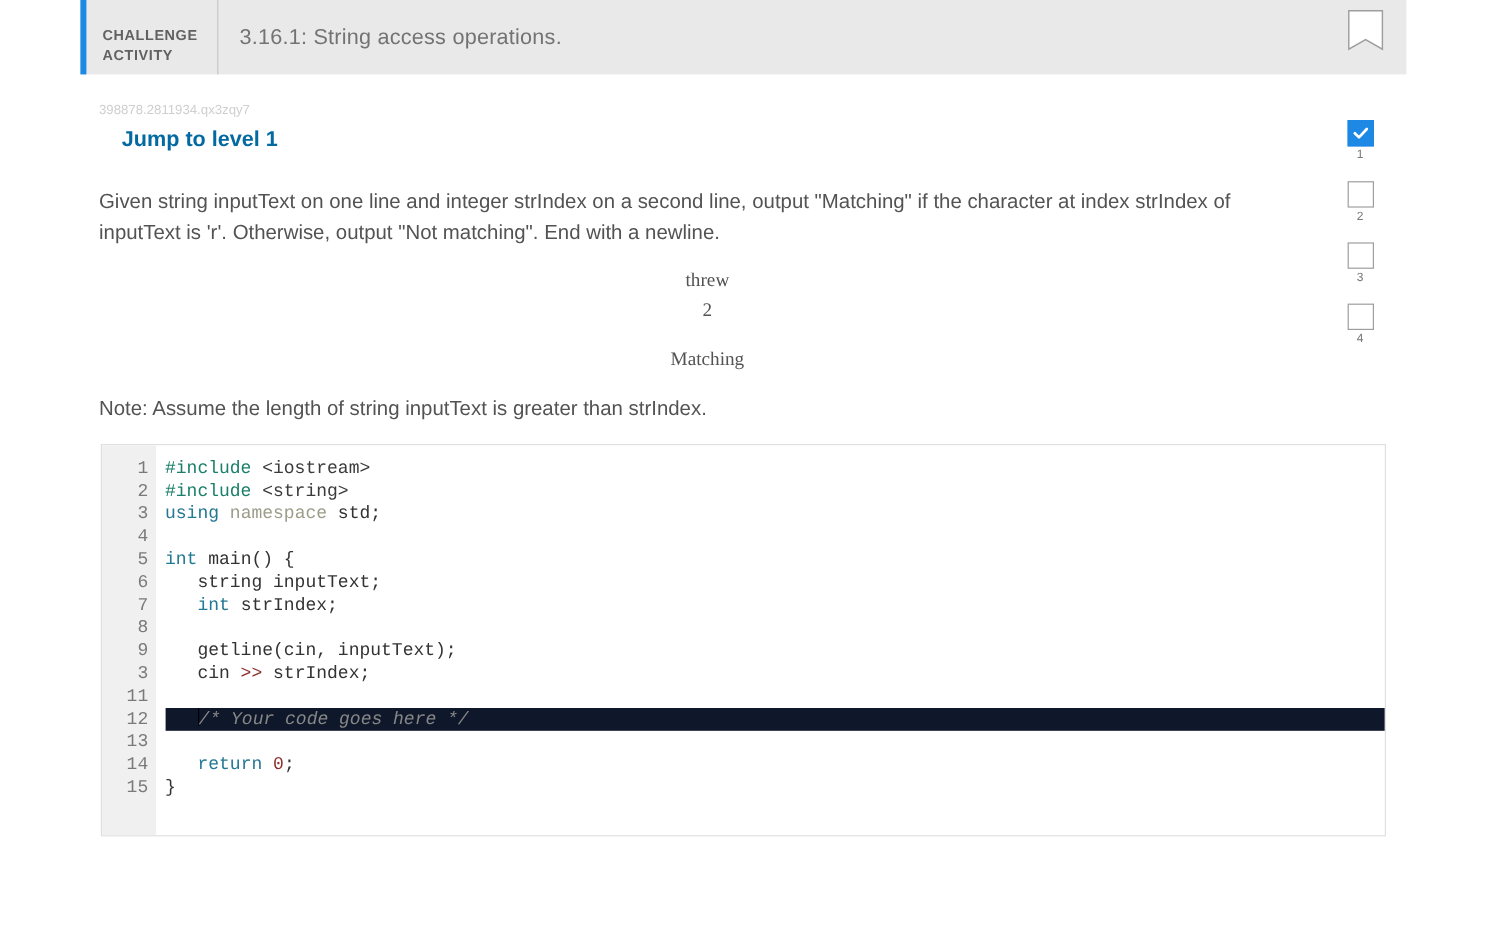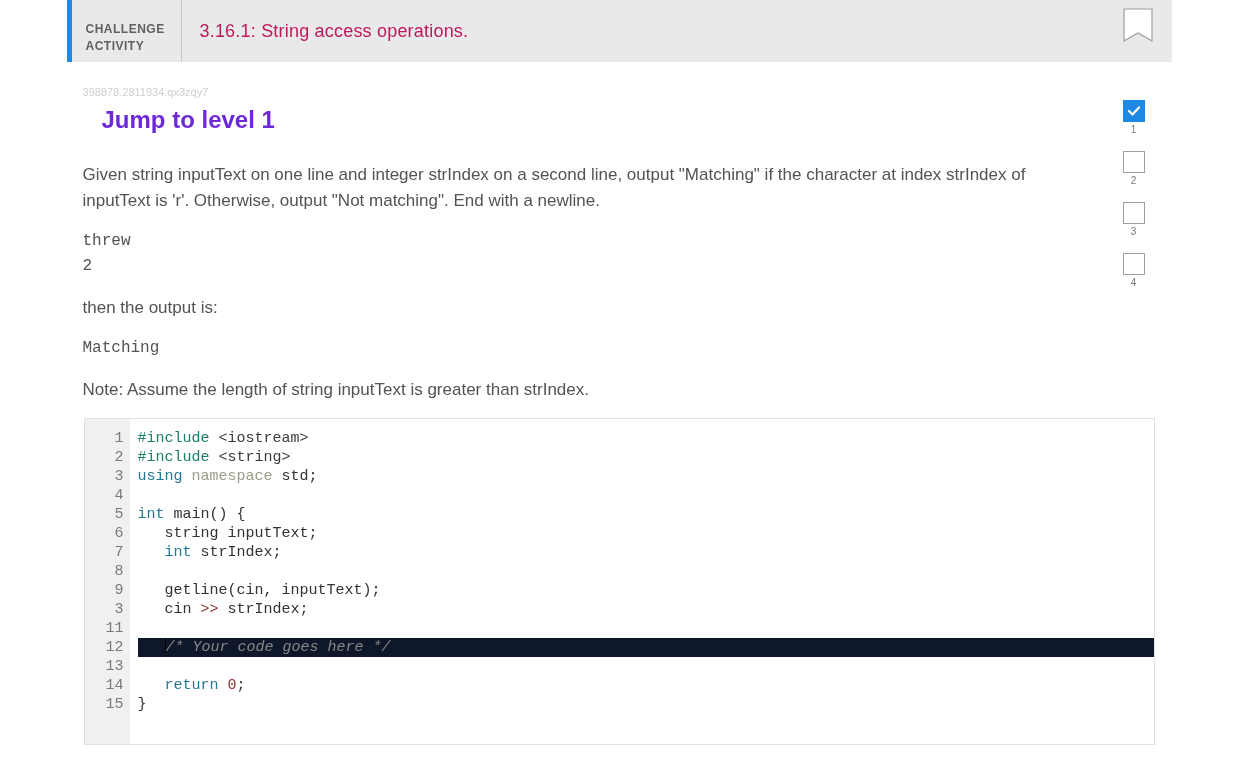--- a/index.html
+++ b/index.html
@@ -37,21 +37,21 @@
     display:flex;
     flex-direction:column;
     justify-content:center;
   }
   .header-title {
     display: flex;
     align-items: center;
     padding: 0 18px;
     font-size: 18px;
     font-weight: 400;
-    color: #be185d;
+    color: #737373;
     letter-spacing: 0.2px;
   }
 
   
   .bookmark-icon {
     position: absolute;
     top: 8px;
     right: 18px;
     width: 32px;
     height: 40px;
@@ -60,23 +60,23 @@
   
   .refcode {
     font-size: 11px;
     color: #cfcfcf;
     padding: 24px 0 4px 16px;
   }
 
   
   .jump-link {
     display: inline-block;
-    color: #6d28d9;
+    color: #0369a1;
     font-weight: 700;
-    font-size: 24px;
+    font-size: 18px;
     padding: 4px 0 0 35px;
     cursor: pointer;
   }
 
   
   .badges {
     position: absolute;
     top: 100px;
     right: 18px;
     width: 40px;
@@ -107,25 +107,26 @@
 
   
   .body {
     padding: 28px 75px 0 16px;
     font-size: 17px;
     color: #535353;
     line-height: 1.5;
   }
   .body p { margin: 0 0 16px 0; }
   .mono-block {
-    font-family: Liberation Mono, monospace;
+    font-family: Liberation Serif, serif;
     white-space: pre;
     font-size: 16px;
     margin: 0 0 16px 0;
     line-height: 1.55;
+    text-align: center;
   }
 
   
   .editor {
     margin: 10px 17px 40px 17px;
     border: 1px solid #e0e0e0;
     font-family: Consolas, "Courier New", monospace;
     font-size: 15px;
     line-height: 19px;
     background: #fff;
@@ -207,21 +208,20 @@
       <div class="badge-num">3</div>
       <div class="badge-box"></div>
       <div class="badge-num">4</div>
     </div>
 
   
   <div class="body">
     <p>Given string inputText on one line and integer strIndex on a second line, output "Matching" if the character at index strIndex of inputText is 'r'. Otherwise, output "Not matching". End with a newline.</p>
     <div class="mono-block">threw
 2</div>
-    <p>then the output is:</p>
     <div class="mono-block">Matching</div>
     <p>Note: Assume the length of string inputText is greater than strIndex.</p>
   </div>
 
   
   <div class="editor">
     <div class="editor-body">
       <div class="gutter">
           <div>1</div>
           <div>2</div>

